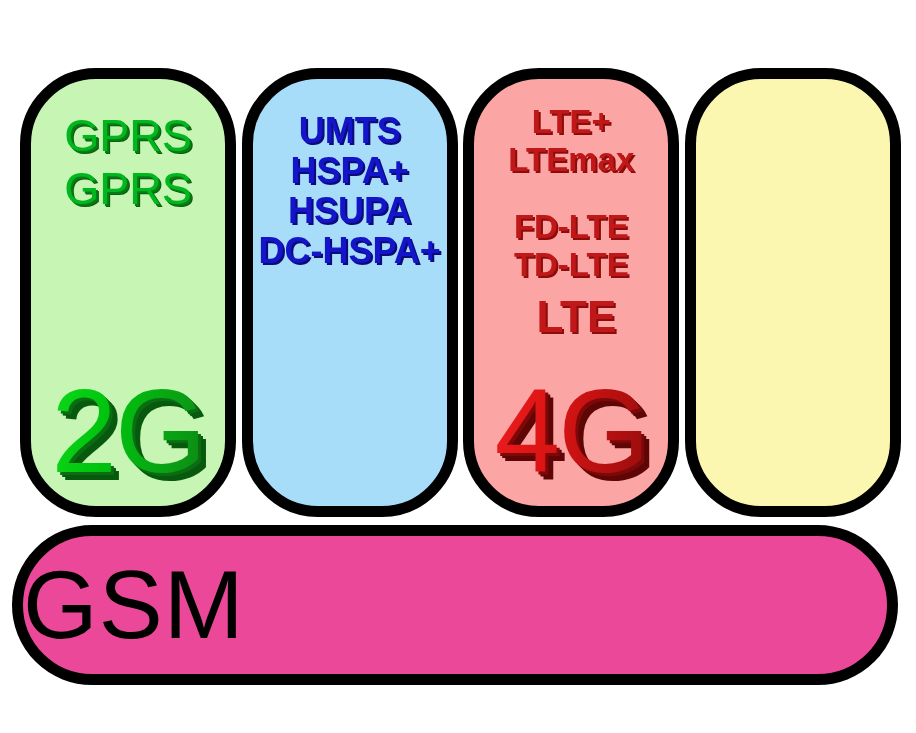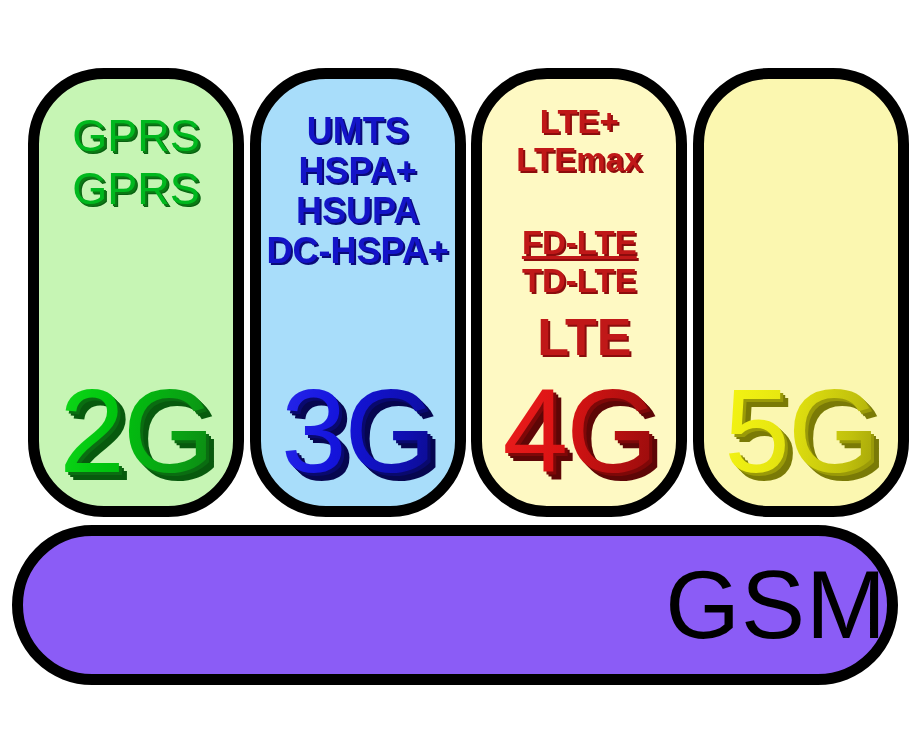--- a/index.html
+++ b/index.html
@@ -18,21 +18,21 @@
   #diagram {
     position: relative;
     width: 916px;
     height: 733px;
     background: #ffffff;
   }
 
   
   .pillars {
     position: absolute;
-    left: 28px;
+    left: 20px;
     top: 68px;
     width: 881px;
     height: 449px;
     display: flex;
     flex-direction: row;
     justify-content: space-between;
     align-items: stretch;
   }
 
   .pillar {
@@ -94,25 +94,25 @@
   .p-3g .pillar-gen {
     color: #1414d2;
     background: linear-gradient(100deg, #2c2cf0 0%, #1414dc 40%, #0f0fae 74%, #0a0a78 100%);
     -webkit-background-clip: text;
     background-clip: text;
     -webkit-text-fill-color: transparent;
     filter: drop-shadow(3px 3px 0 #09096e) drop-shadow(5px 5px 0 #060650);
   }
 
   
-  .p-4g { background: #fef9c3; align-items: flex-end; }
+  .p-4g { background: #fca5a5; align-items: flex-end; }
   .p-4g .pillar-tech { font-size: 33px; color: #c01818; font-weight: 700; padding-top: 26px; }
   .p-4g .tech-line { margin-bottom: 5px; text-shadow: 2px 2px 0 #8c0c0c; }
-  .p-4g .tech-line.spacer-before { margin-top: 50px; text-decoration: underline; }
-  .p-4g .tech-line.tech-big { font-size: 52px; margin-top: 14px; margin-left: 10px; }
+  .p-4g .tech-line.spacer-before { margin-top: 34px; }
+  .p-4g .tech-line.tech-big { font-size: 44px; margin-top: 14px; margin-left: 10px; }
   .p-4g .pillar-gen {
     color: #d21414;
     background: linear-gradient(100deg, #f02020 0%, #dc1414 40%, #ae0f0f 74%, #8a0a0a 100%);
     -webkit-background-clip: text;
     background-clip: text;
     -webkit-text-fill-color: transparent;
     filter: drop-shadow(3px 3px 0 #7e0808) drop-shadow(5px 5px 0 #5e0606);
   }
 
   
@@ -128,26 +128,26 @@
   }
 
   
   .gsm-bar {
     position: absolute;
     left: 12px;
     top: 525px;
     width: 886px;
     height: 160px;
     box-sizing: border-box;
-    background: #8b5cf6;
+    background: #ec4899;
     border: 11px solid #000000;
     border-radius: 80px;
     display: flex;
     align-items: center;
-    justify-content: flex-end;
+    justify-content: flex-start;
   }
   .gsm-label {
     font-size: 96px;
     line-height: 1;
     color: #000000;
     font-weight: 400;
     letter-spacing: 1px;
     user-select: none;
   }
 </style>
@@ -166,37 +166,35 @@
       <div class="pillar-gen">2G</div>
     </div>
 
     <div class="pillar p-3g">
       <div class="pillar-tech">
         <span class="tech-line">UMTS</span>
         <span class="tech-line">HSPA+</span>
         <span class="tech-line">HSUPA</span>
         <span class="tech-line">DC-HSPA+</span>
       </div>
-      <div class="pillar-gen">3G</div>
     </div>
 
     <div class="pillar p-4g">
       <div class="pillar-tech">
         <span class="tech-line">LTE+</span>
         <span class="tech-line">LTEmax</span>
         <span class="tech-line spacer-before">FD-LTE</span>
         <span class="tech-line">TD-LTE</span>
         <span class="tech-line tech-big">LTE</span>
       </div>
       <div class="pillar-gen">4G</div>
     </div>
 
     <div class="pillar p-5g">
       <div class="pillar-tech"></div>
-      <div class="pillar-gen">5G</div>
     </div>
 
   </div>
 
   <div class="gsm-bar">
     <span class="gsm-label">GSM</span>
   </div>
 
 </div>
 

